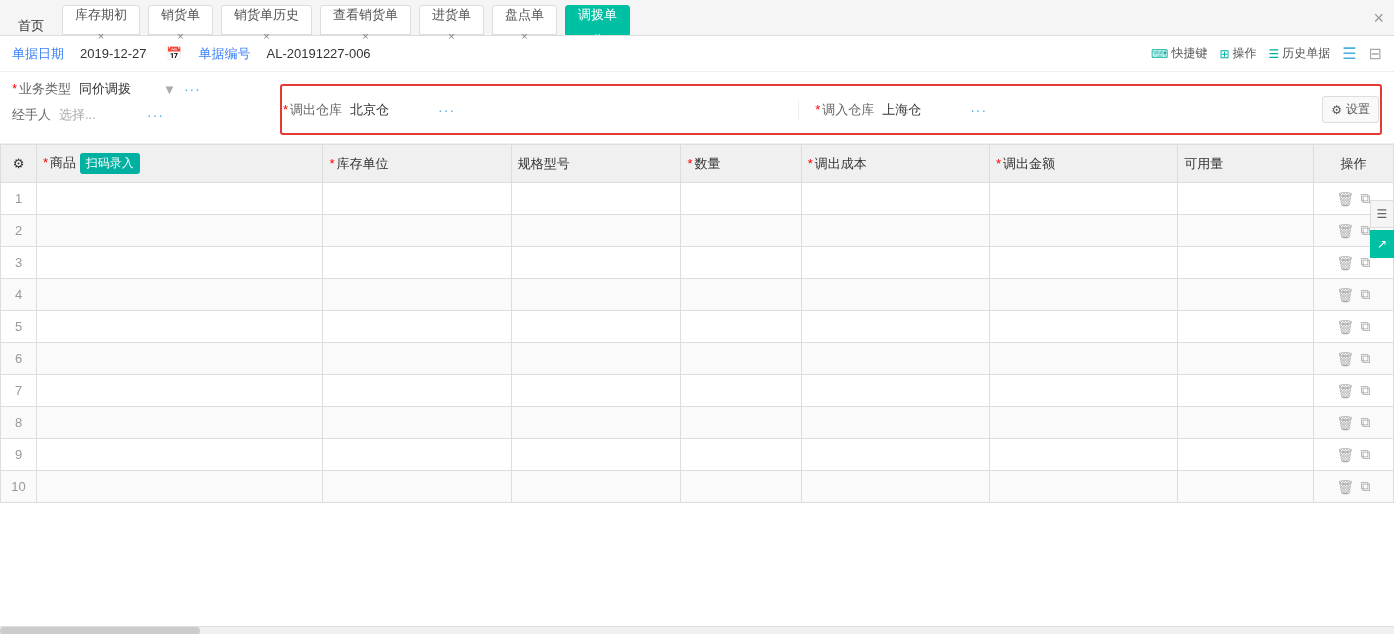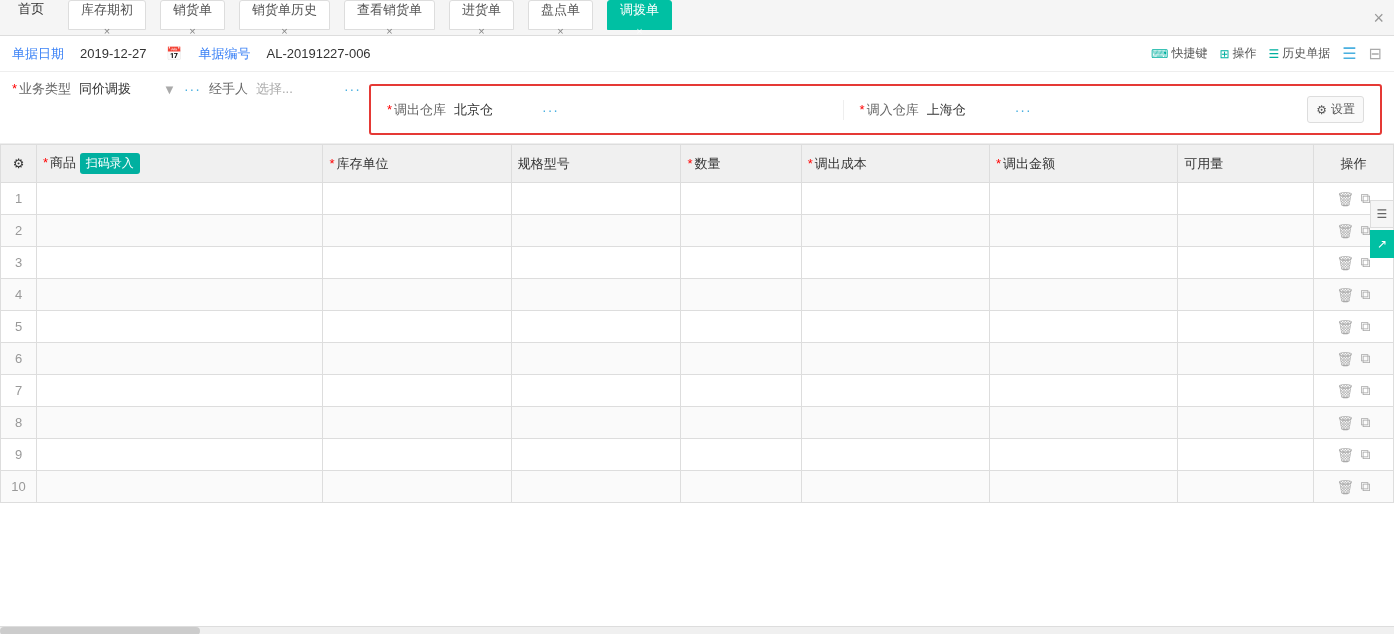--- a/index.html
+++ b/index.html
@@ -1,21 +1,21 @@
 <!DOCTYPE html>
 <html><head>
   <meta charset="utf-8">
   <style>
     * { box-sizing: border-box; margin: 0; padding: 0; }
     body { font-family: "Microsoft YaHei", "PingFang SC", sans-serif; font-size: 13px; background: #fff; color: #333; overflow: hidden; }
 
     
     .tab-bar {
-      display: flex; align-items: flex-start; background: #f5f5f5; border-bottom: 1px solid #ddd;
-      height: 36px; padding: 0 8px; gap: 14px;
+      display: flex; align-items: flex-end; background: #f5f5f5; border-bottom: 1px solid #ddd;
+      height: 36px; padding: 0 8px; gap: 8px;
     }
     .tab {
       display: flex; align-items: center; padding: 0 12px; height: 30px; background: #fff;
       border: 1px solid #ddd; border-radius: 3px 3px 0 0; cursor: pointer; font-size: 13px;
       gap: 6px; white-space: nowrap; color: #555; flex-direction: column;
     }
     .tab.active { background: #00c0a3; color: #fff; border-color: #00c0a3; }
     .tab .close-x { font-size: 11px; cursor: pointer; opacity: 0.7; }
     .tab.active .close-x { color: #fff; }
     .home-tab { background: transparent; border: none; color: #333; font-size: 13px; cursor: pointer; padding: 0 10px; }
@@ -33,21 +33,21 @@
     .form-row { display: flex; align-items: center; gap: 8px; }
     .field-label { color: #666; font-size: 13px; }
     .required-star { color: red; margin-right: 2px; }
     .field-value { color: #333; font-size: 13px; min-width: 80px; }
     .field-select { display: flex; align-items: center; gap: 4px; cursor: pointer; }
     .dropdown-arrow { color: #aaa; }
     .three-dots { color: #4ab0e0; cursor: pointer; font-size: 14px; letter-spacing: 1px; }
 
     
     .warehouse-box {
-      border: 2px solid #e53935; border-radius: 3px; padding: 10px 16px;
+      border: 2px solid #e53935; border-radius: 3px; padding: 10px 1px;
       margin: 4px 0 0 0; flex: 1; display: flex; align-items: center; gap: 0;
     }
     .warehouse-section { display: flex; align-items: center; gap: 8px; flex: 1; }
     .warehouse-divider { width: 1px; background: #eee; height: 20px; margin: 0 16px; }
     .settings-btn {
       display: flex; align-items: center; gap: 4px; padding: 4px 8px;
       border: 1px solid #ddd; border-radius: 3px; cursor: pointer; color: #555; font-size: 12px;
       background: #f9f9f9; margin-left: 8px;
     }
 
@@ -81,21 +81,21 @@
     .float-btn.green { background: #00c0a3; color: #fff; border-color: #00c0a3; }
 
     
     .close-btn {
       position: fixed; right: 10px; top: 8px;
       font-size: 18px; color: #999; cursor: pointer; background: none; border: none;
     }
 
     .main-content { display: flex; flex-direction: column; height: calc(100vh - 36px); }
     .form-wrapper { display: flex; align-items: flex-start; gap: 8px; padding: 8px 12px; border-bottom: 1px solid #eee; }
-    .form-left { display: flex; gap: 8px; min-width: 260px; }
+    .form-left { display: flex; flex-direction: column; gap: 8px; min-width: 260px; }
     .form-right { flex: 1; }
 
     .scrollbar-area { height: 8px; background: #f0f0f0; border-top: 1px solid #ddd; }
     .scrollbar-thumb { height: 8px; width: 200px; background: #ccc; border-radius: 4px; }
   </style>
 </head>
 <body>
 
 <div class="tab-bar">
   <button class="home-tab">首页</button>

